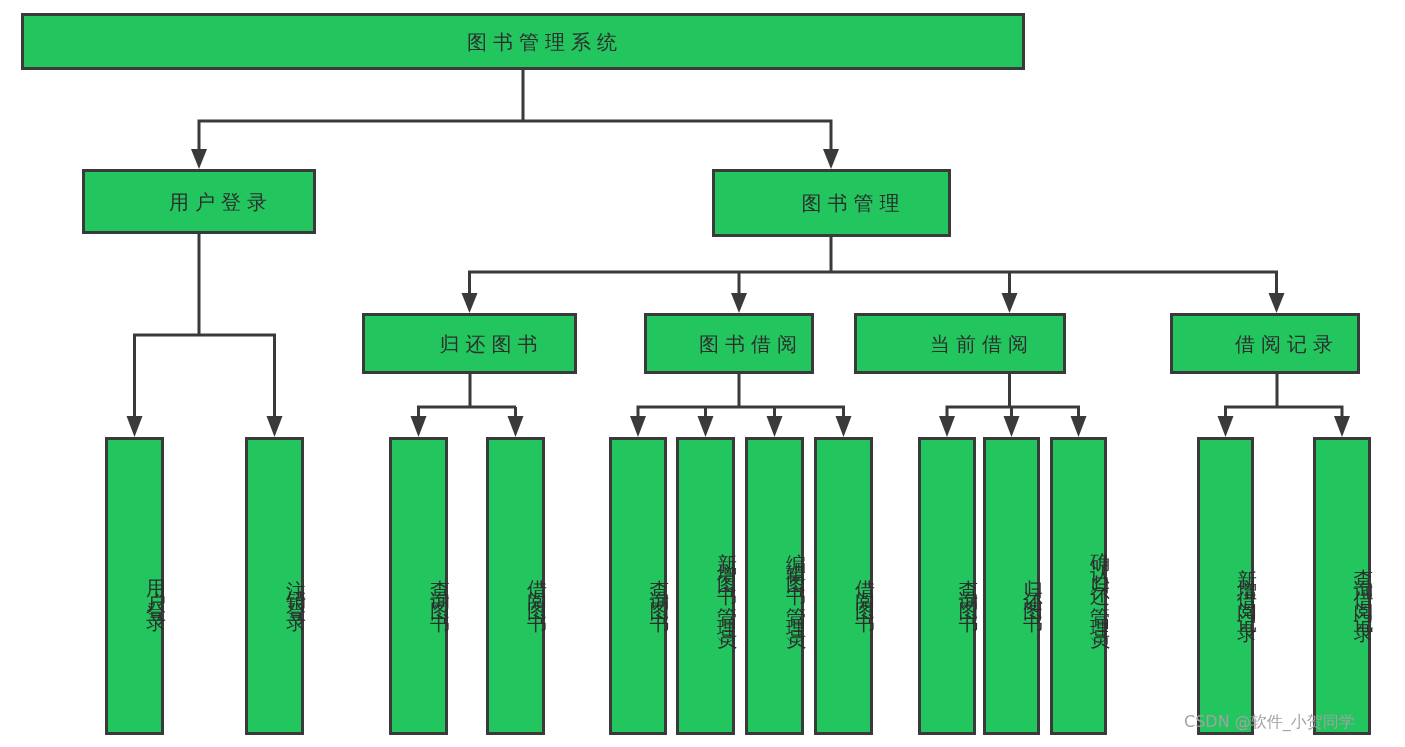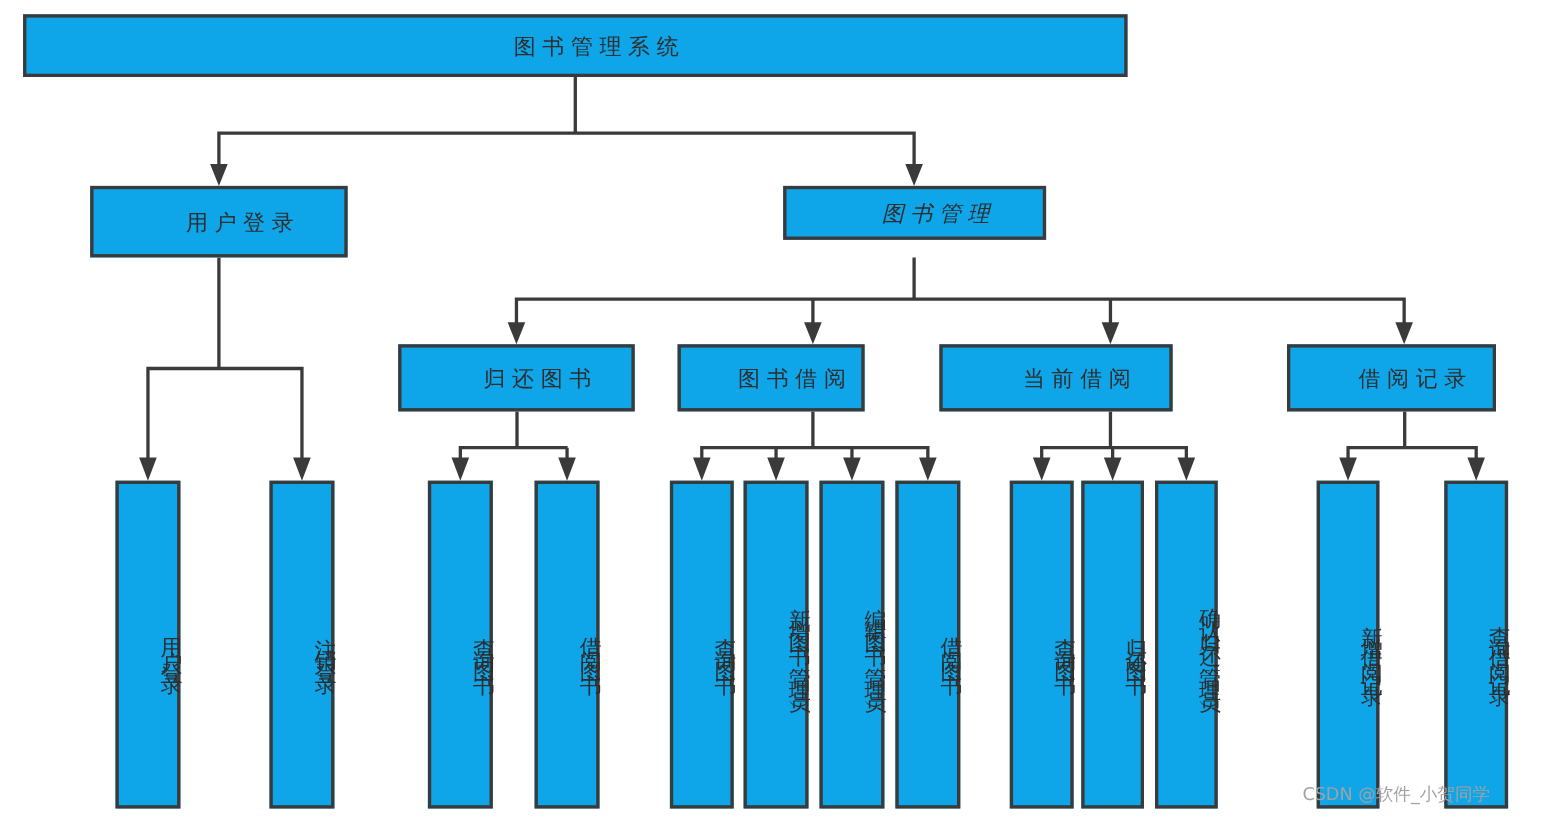--- a/index.html
+++ b/index.html
@@ -5,21 +5,21 @@
   * { margin: 0; padding: 0; box-sizing: border-box; }
   html, body { background: #ffffff; }
   body {
     font-family: "DejaVu Sans", "Liberation Sans", sans-serif;
     width: 1405px; height: 747px; position: relative; overflow: hidden;
   }
   .stage { position: absolute; left: 0; top: 0; width: 1405px; height: 747px; background: #ffffff; }
   .connectors { position: absolute; left: 0; top: 0; width: 1405px; height: 747px; pointer-events: none; }
   .node {
     position: absolute;
-    background: #0ea5e9;
+    background: #22c55e;
     border: 3px solid #3a3a3a;
     color: #2d2d2d;
     display: flex; align-items: center; justify-content: center;
     text-align: center;
     font-size: 20px;
     letter-spacing: 6px;
     line-height: 1.2;
     z-index: 2;
     padding-left: 44px;
   }
@@ -70,24 +70,24 @@
                M410.5 416 H426.5 L418.5 437 Z M507.5 416 H523.5 L515.5 437 Z
                M630 416 H646 L638 437 Z M697.5 416 H713.5 L705.5 437 Z M766.5 416 H782.5 L774.5 437 Z M835.5 416 H851.5 L843.5 437 Z
                M939 416 H955 L947 437 Z M1003.5 416 H1019.5 L1011.5 437 Z M1070.5 416 H1086.5 L1078.5 437 Z
                M1217.5 416 H1233.5 L1225.5 437 Z M1334 416 H1350 L1342 437 Z"></path>
     </g>
   </svg>
 
   <div class="node" style="left:21px; top:13px; width:1004px; height:57px;">图书管理系统</div>
 
   <div class="node" style="left:82px; top:169px; width:234px; height:65px;">用户登录</div>
-  <div class="node" style="left:712px; top:169px; width:239px; height:49px;font-style:italic;">图书管理</div>
+  <div class="node" style="left:712px; top:169px; width:239px; height:68px;">图书管理</div>
 
   <div class="node" style="left:362px; top:313px; width:215px; height:61px;">归还图书</div>
-  <div class="node" style="left:616px; top:313px; width:170px; height:61px;">图书借阅</div>
+  <div class="node" style="left:644px; top:313px; width:170px; height:61px;">图书借阅</div>
   <div class="node" style="left:854px; top:313px; width:212px; height:61px;">当前借阅</div>
   <div class="node" style="left:1170px; top:313px; width:190px; height:61px;">借阅记录</div>
 
   <div class="node leaf" style="left:105px; top:437px; width:59px; height:298px;">用户登录</div>
   <div class="node leaf" style="left:245px; top:437px; width:59px; height:298px;">注销登录</div>
 
   <div class="node leaf" style="left:389px; top:437px; width:59px; height:298px;">查询图书</div>
   <div class="node leaf" style="left:486px; top:437px; width:59px; height:298px;">借阅图书</div>
 
   <div class="node leaf" style="left:609px; top:437px; width:58px; height:298px;">查询图书</div>

